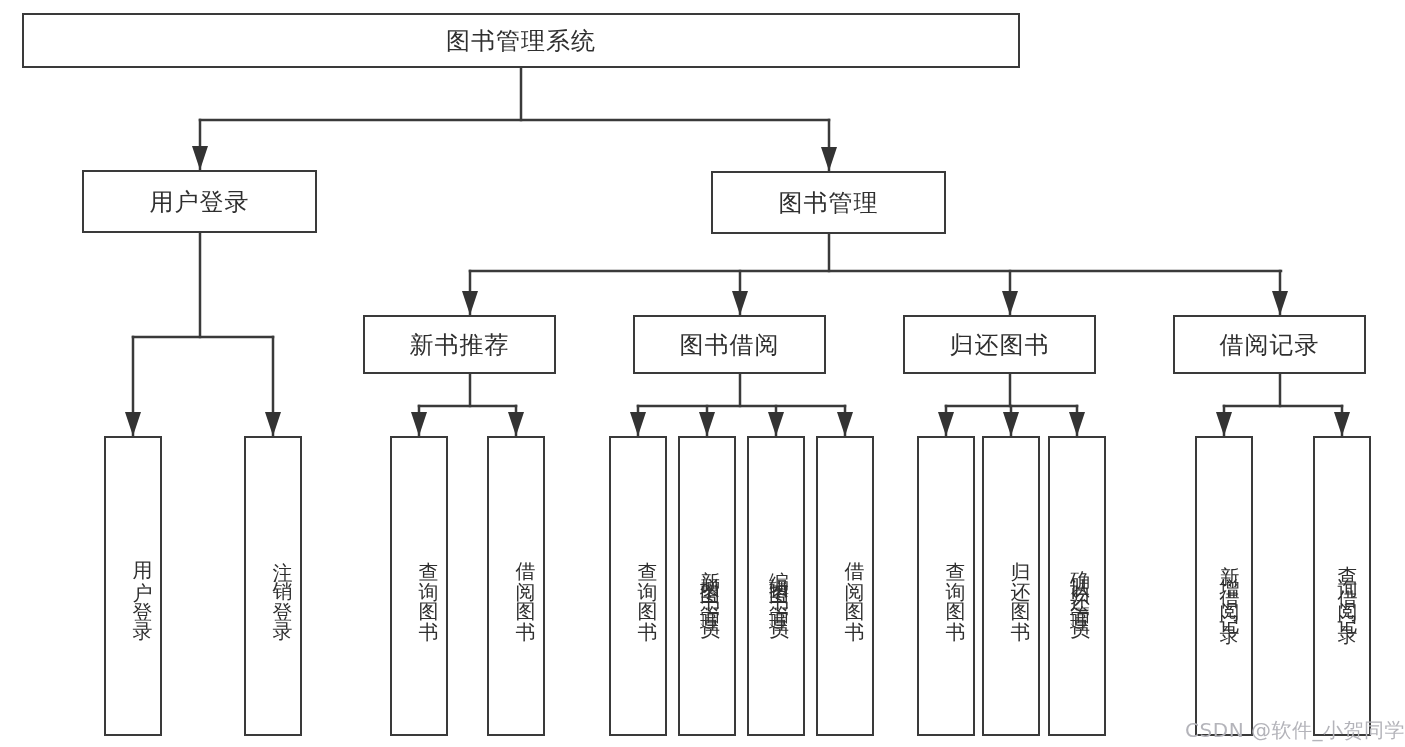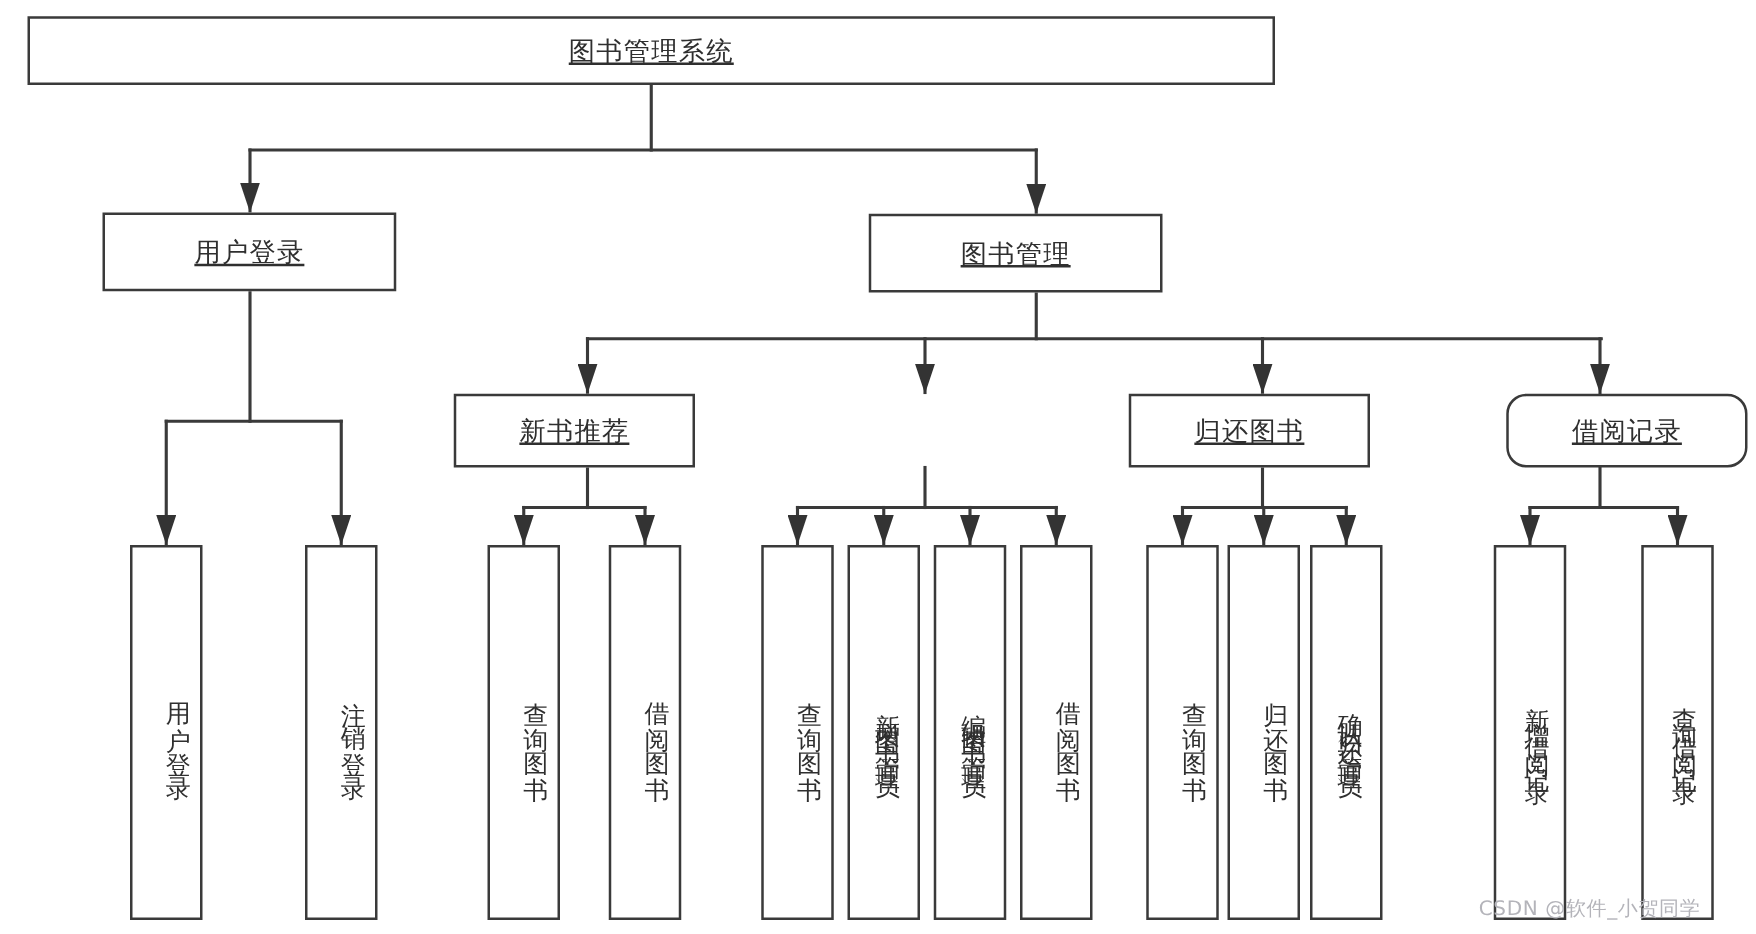--- a/index.html
+++ b/index.html
@@ -12,40 +12,41 @@
   }
   #wires{position:absolute;left:0;top:0;pointer-events:none;}
   .box{
     position:absolute;
     box-sizing:border-box;
     background:#ffffff;
     border:2.5px solid #3a3a3a;
     display:flex;align-items:center;justify-content:center;
     color:#2f2f2f;
   }
-  .hlabel{font-size:21px;letter-spacing:1px;white-space:nowrap;text-decoration:underline;}
+  .hlabel{font-size:24px;letter-spacing:1px;white-space:nowrap;}
   .leaf{width:58px;height:300px;top:436px;}
   .vlabel{
     writing-mode:vertical-rl;
     text-orientation:mixed;
     font-size:20px;
     line-height:1;
     white-space:nowrap;
   }
   .vlabel.short{letter-spacing:20px;margin-block-start:-20px;}
   .vlabel.mid{letter-spacing:12px;margin-block-start:-12px;}
   .vlabel.long{letter-spacing:7px;margin-block-start:-7px;}
   
   .root{left:22px;top:13px;width:998px;height:55px;}
   .l2{width:235px;height:63px;}
   .l3{width:193px;height:59px;top:315px;}
   #watermark{
     position:absolute;left:1183px;top:717px;width:222px;
-    font-size:16px;color:#b4b4ba;white-space:nowrap;
+    font-size:20px;color:#b4b4ba;white-space:nowrap;
     letter-spacing:0.5px;
+    text-align:right;
   }
 </style>
 </head>
 <body>
 
 <div id="canvas">
 
   <svg id="wires" width="1405" height="747" viewBox="0 0 1405 747">
     <defs>
       <marker id="ah" markerUnits="userSpaceOnUse" markerWidth="24" markerHeight="16" viewBox="0 0 24 16" refX="23" refY="8" orient="auto">
@@ -96,31 +97,34 @@
     </g>
   </svg>
 
   <div class="box root">
     <span class="hlabel">图书管理系统</span>
   </div>
 
   <div class="box l2" style="left:82px;top:170px;">
     <span class="hlabel">用户登录</span>
   </div>
-  <div class="box l2" style="left:695px;top:171px;">
+  <div class="box l2" style="left:711px;top:171px;">
     <span class="hlabel">图书管理</span>
   </div>
 
   <div class="box l3" style="left:363px;">
     <span class="hlabel">新书推荐</span>
   </div>
+  <div class="box l3" style="left:633px;">
+    <span class="hlabel">图书借阅</span>
+  </div>
   <div class="box l3" style="left:903px;">
     <span class="hlabel">归还图书</span>
   </div>
-  <div class="box l3" style="left:1205px;border-radius:16px;">
+  <div class="box l3" style="left:1173px;">
     <span class="hlabel">借阅记录</span>
   </div>
 
   <div class="box leaf" style="left:104px;">
     <span class="vlabel short">用户登录</span>
   </div>
   <div class="box leaf" style="left:244px;">
     <span class="vlabel short">注销登录</span>
   </div>
 

